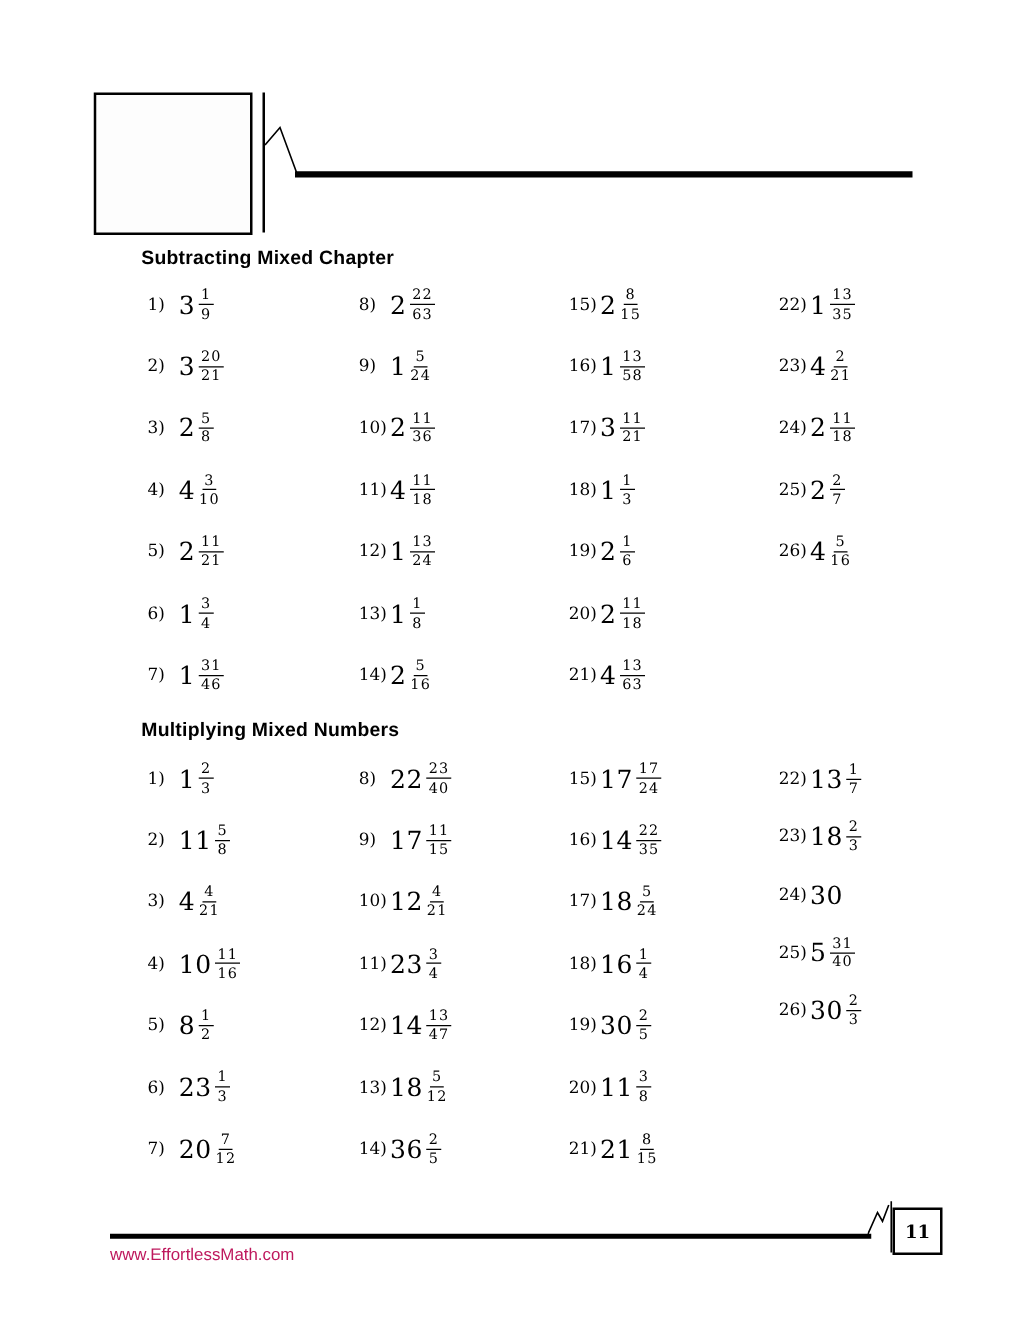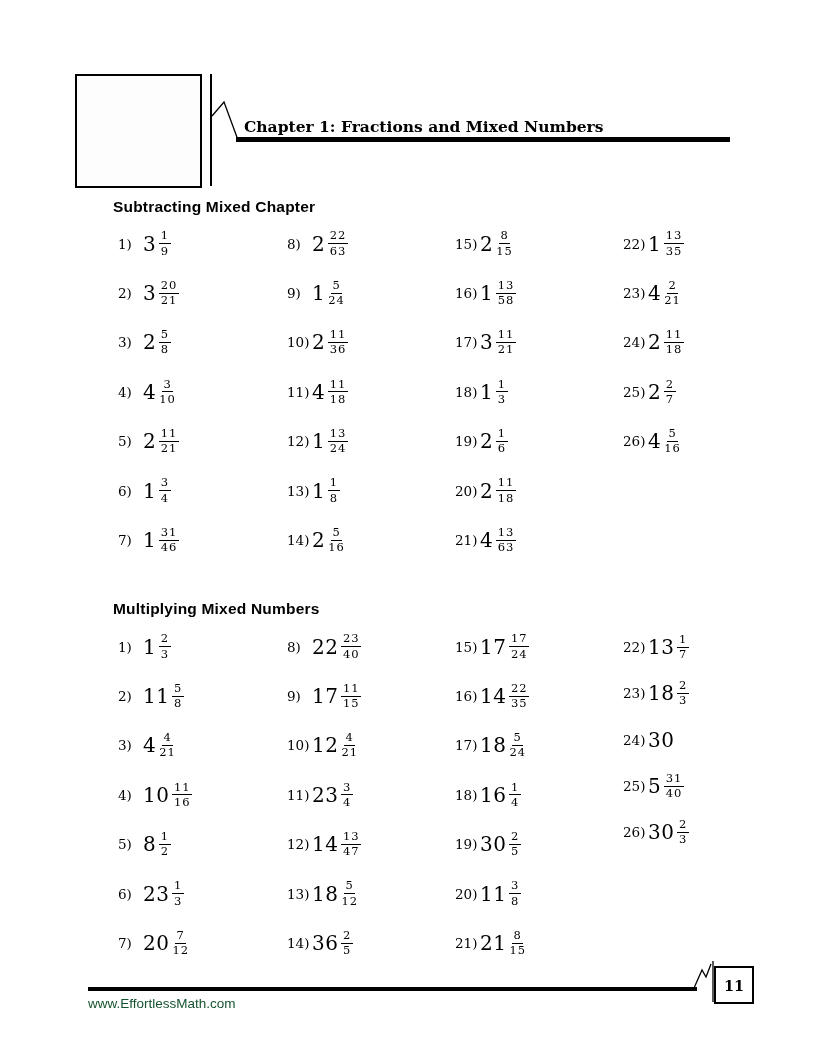--- a/index.html
+++ b/index.html
@@ -47,39 +47,38 @@
     font-size:11.5px; line-height:1.15; margin-left:3px; letter-spacing:1px;
   }
   .frac .num { border-bottom:1.7px solid #000; padding:0 1.5px 0.5px 1.5px; }
   .frac .den { padding-top:0.5px; }
   
   .footer-rule { position:absolute; left:88px; top:987px; width:609px; height:4px; background:#000; }
   .zigzag-svg { position:absolute; left:694px; top:958px; }
   .footer-link {
     position:absolute; left:88px; top:996px;
     font-family:"Liberation Sans", sans-serif; font-size:13.5px;
-    color:#14532d; text-decoration:none;
+    color:#be185d; text-decoration:none;
   }
   .page-num-box {
     position:absolute; left:714px; top:966px; width:36px; height:34px;
     border:2px solid #000; display:flex; align-items:center; justify-content:center;
     font-weight:bold; font-size:14.5px; font-family:"DejaVu Serif", serif;
   }
 </style>
 </head>
 <body>
 
 <div id="page">
 
   <div class="logo-box"></div>
   <div class="v-rule"></div>
   <svg class="peak-svg" width="40" height="50" viewBox="0 0 40 50">
     <polyline points="4,18 16,4 30,42" fill="none" stroke="#000" stroke-width="1.3"></polyline>
   </svg>
-  <div class="chapter-title">Chapter 1: Fractions and Mixed Numbers</div>
   <div class="header-rule"></div>
 
   <div class="section" style="top:198px; height:370px;">
     <div class="section-title">Subtracting Mixed Chapter</div>
     <div class="cols" style="top:21px; left:5px;">
       <div class="col c0">
           <div class="item">
             <span class="it-label">1)</span>
             <span class="whole">3</span>
             <span class="frac">
@@ -290,21 +289,21 @@
             <span class="whole">4</span>
             <span class="frac">
               <span class="num">5</span>
               <span class="den">16</span>
             </span>
           </div>
         </div>
     </div>
   </div>
 
-  <div class="section" style="top:600px; height:370px;">
+  <div class="section" style="top:576px; height:370px;">
     <div class="section-title">Multiplying Mixed Numbers</div>
     <div class="cols" style="top:22px; left:5px;">
       <div class="col c0">
           <div class="item">
             <span class="it-label">1)</span>
             <span class="whole">1</span>
             <span class="frac">
               <span class="num">2</span>
               <span class="den">3</span>
             </span>

